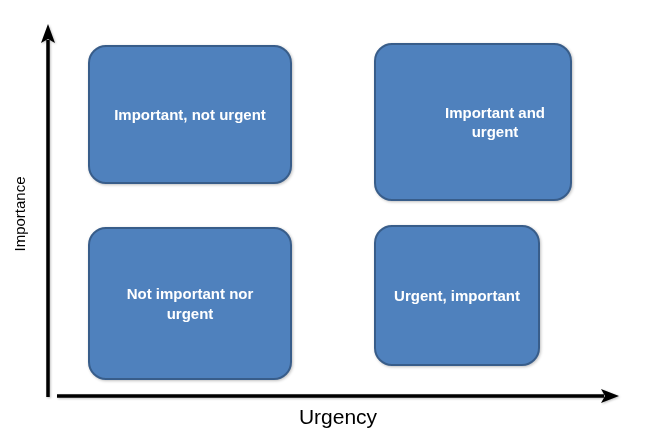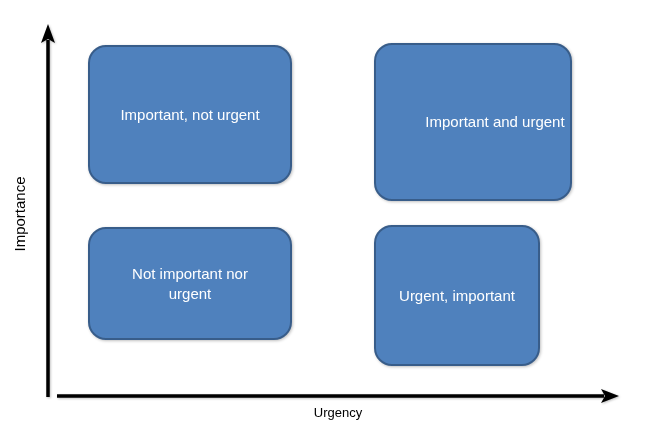--- a/index.html
+++ b/index.html
@@ -32,49 +32,50 @@
   .box {
     position: absolute;
     background: var(--box-fill, #4f81bd);
     border: 2px solid var(--box-border, #385d8a);
     border-radius: 18px;
     box-sizing: border-box;
     display: flex;
     align-items: center;
     justify-content: center;
     box-shadow: 1px 1px 3px rgba(0,0,0,0.25);
+    font-weight: bold;
   }
   .box-text {
     color: var(--box-text, #ffffff);
     font-size: 15px;
     line-height: 1.3;
     text-align: center;
   }
   .box.tl { left: 88px;  top: 45px;  width: 204px; height: 139px; }
   .box.tr { left: 374px; top: 43px;  width: 198px; height: 158px; padding-left: 44px; }
-  .box.bl { left: 88px;  top: 227px; width: 204px; height: 113px; }
+  .box.bl { left: 88px;  top: 227px; width: 204px; height: 153px; }
   .box.br { left: 374px; top: 225px; width: 166px; height: 141px; }
   .box.bl .box-text { max-width: 140px; }
   .y-label {
     position: absolute;
     left: 19px;
     top: 214px;
     transform: translate(-50%, -50%) rotate(-90deg);
     white-space: nowrap;
     color: var(--label-text, #000000);
     font-size: 15px;
   }
   .x-label {
     position: absolute;
     left: 58px;
     top: 405px;
     width: 560px;
     text-align: center;
     color: var(--label-text, #000000);
-    font-size: 13px;
+    font-size: 21px;
   }
 </style>
 </head>
 <body>
 
 <div class="canvas">
 
   <svg class="axes" viewBox="0 0 649 447" aria-hidden="true">
     <g>
       <line x1="48" y1="397" x2="48" y2="40"></line>

